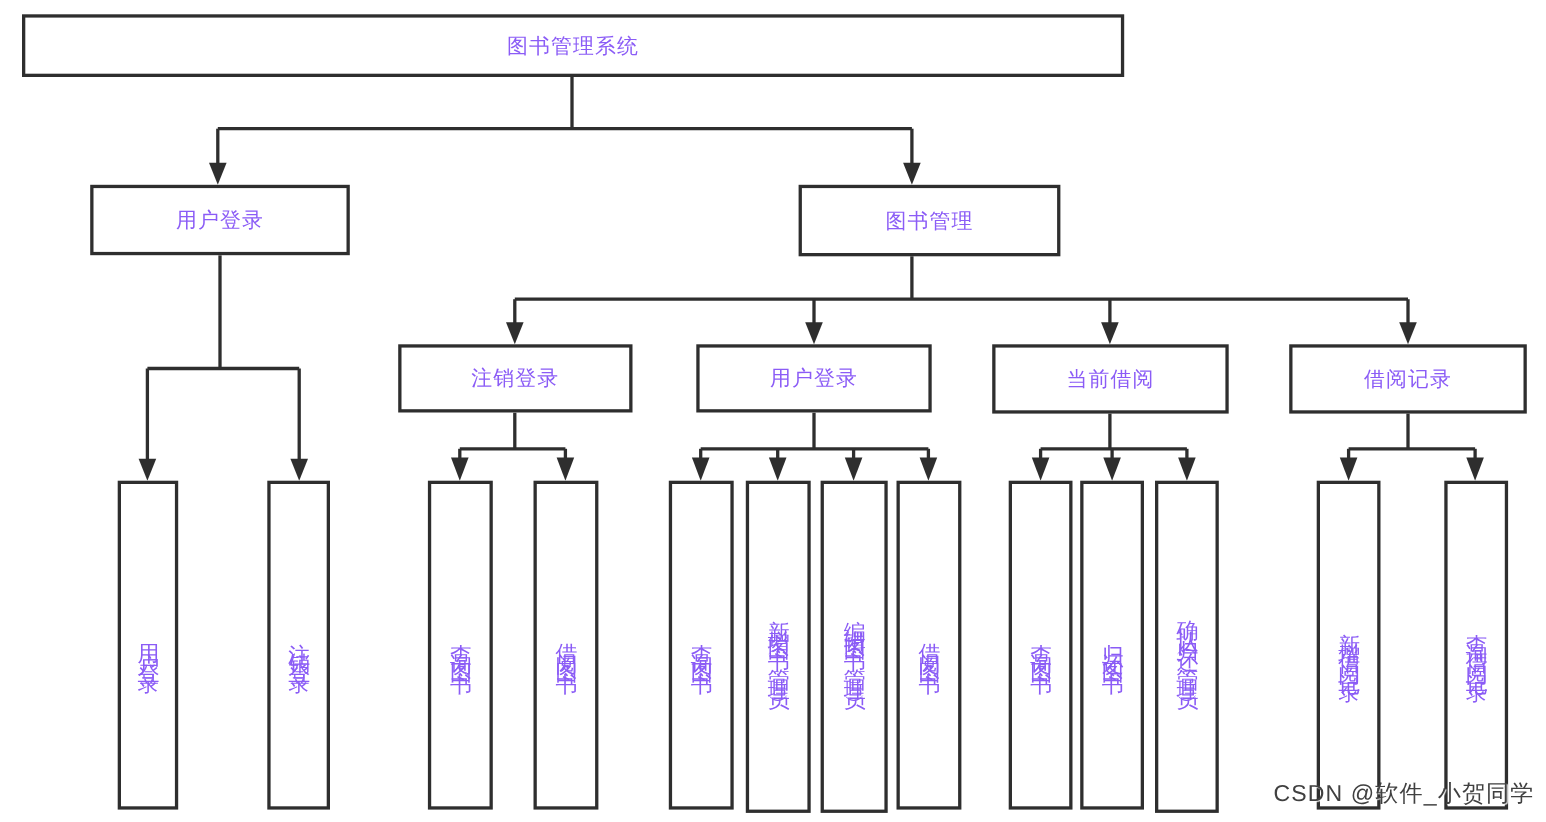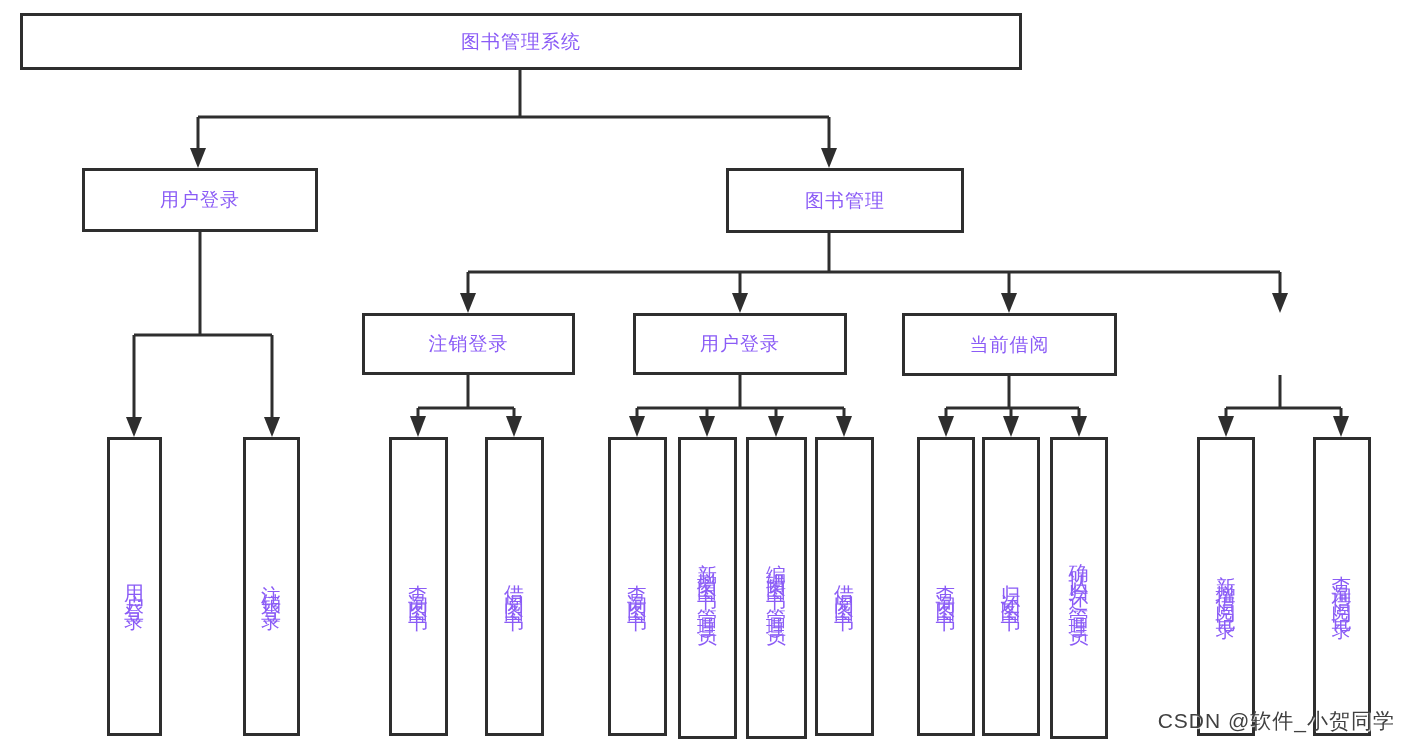--- a/index.html
+++ b/index.html
@@ -118,20 +118,21 @@
   </svg>
 
   <div class="node hbox" style="left:20px; top:13px; width:1002px; height:57px;">图书管理系统</div>
 
   <div class="node hbox" style="left:82px; top:168px; width:236px; height:64px;">用户登录</div>
   <div class="node hbox" style="left:726px; top:168px; width:238px; height:65px;">图书管理</div>
 
   <div class="node hbox" style="left:362px; top:313px; width:213px; height:62px;">注销登录</div>
   <div class="node hbox" style="left:633px; top:313px; width:214px; height:62px;">用户登录</div>
   <div class="node hbox" style="left:902px; top:313px; width:215px; height:63px;">当前借阅</div>
+  <div class="node hbox" style="left:1172px; top:313px; width:216px; height:63px;">借阅记录</div>
 
   <div class="node vbox" style="left:107px; top:437px; width:55px; height:299px;">用户登录</div>
   <div class="node vbox" style="left:243px; top:437px; width:57px; height:299px;">注销登录</div>
 
   <div class="node vbox" style="left:389px; top:437px; width:59px; height:299px;">查询图书</div>
   <div class="node vbox" style="left:485px; top:437px; width:59px; height:299px;">借阅图书</div>
 
   <div class="node vbox" style="left:608px; top:437px; width:59px; height:299px;">查询图书</div>
   <div class="node vbox" style="left:678px; top:437px; width:59px; height:302px;">新增图书（管理员）</div>
   <div class="node vbox" style="left:746px; top:437px; width:61px; height:302px;">编辑图书（管理员）</div>

